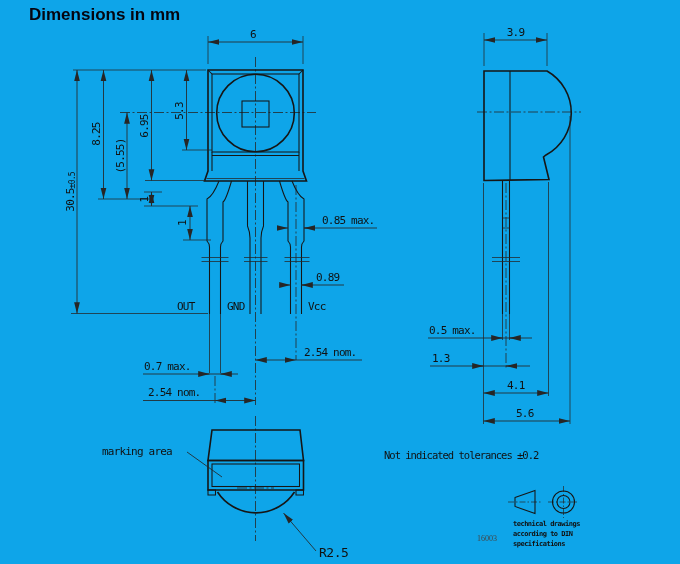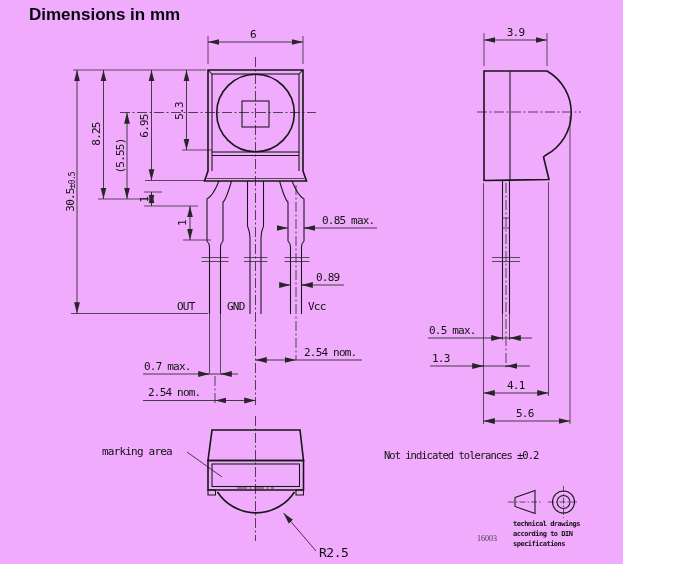--- a/index.html
+++ b/index.html
@@ -1,16 +1,16 @@
 <!DOCTYPE html>
 <html><head>
 <meta charset="utf-8">
 <style>
   html,body{margin:0;padding:0;background:#ffffff;}
-  .page{position:relative;width:623px;height:564px;background:#f0abfc;overflow:hidden;
+  .page{position:relative;width:680px;height:564px;background:#0ea5e9;overflow:hidden;
         font-family:"Liberation Sans",sans-serif;}
   svg{display:block;}
   .ol  {fill:none;stroke:#161616;stroke-width:1.6;stroke-linejoin:miter;}
   .ol2 {fill:none;stroke:#161616;stroke-width:1.05;}
   .dim {fill:none;stroke:#262626;stroke-width:0.85;}
   .thin{fill:none;stroke:#262626;stroke-width:0.75;}
   .cl  {fill:none;stroke:#262626;stroke-width:0.8;stroke-dasharray:10 2.5 2 2.5;}
   .clS {fill:none;stroke:#262626;stroke-width:0.7;stroke-dasharray:6 2 1.5 2;}
   text {fill:#111;}
   .dt  {font:11px "DejaVu Sans Mono",monospace;letter-spacing:-0.8px;}

